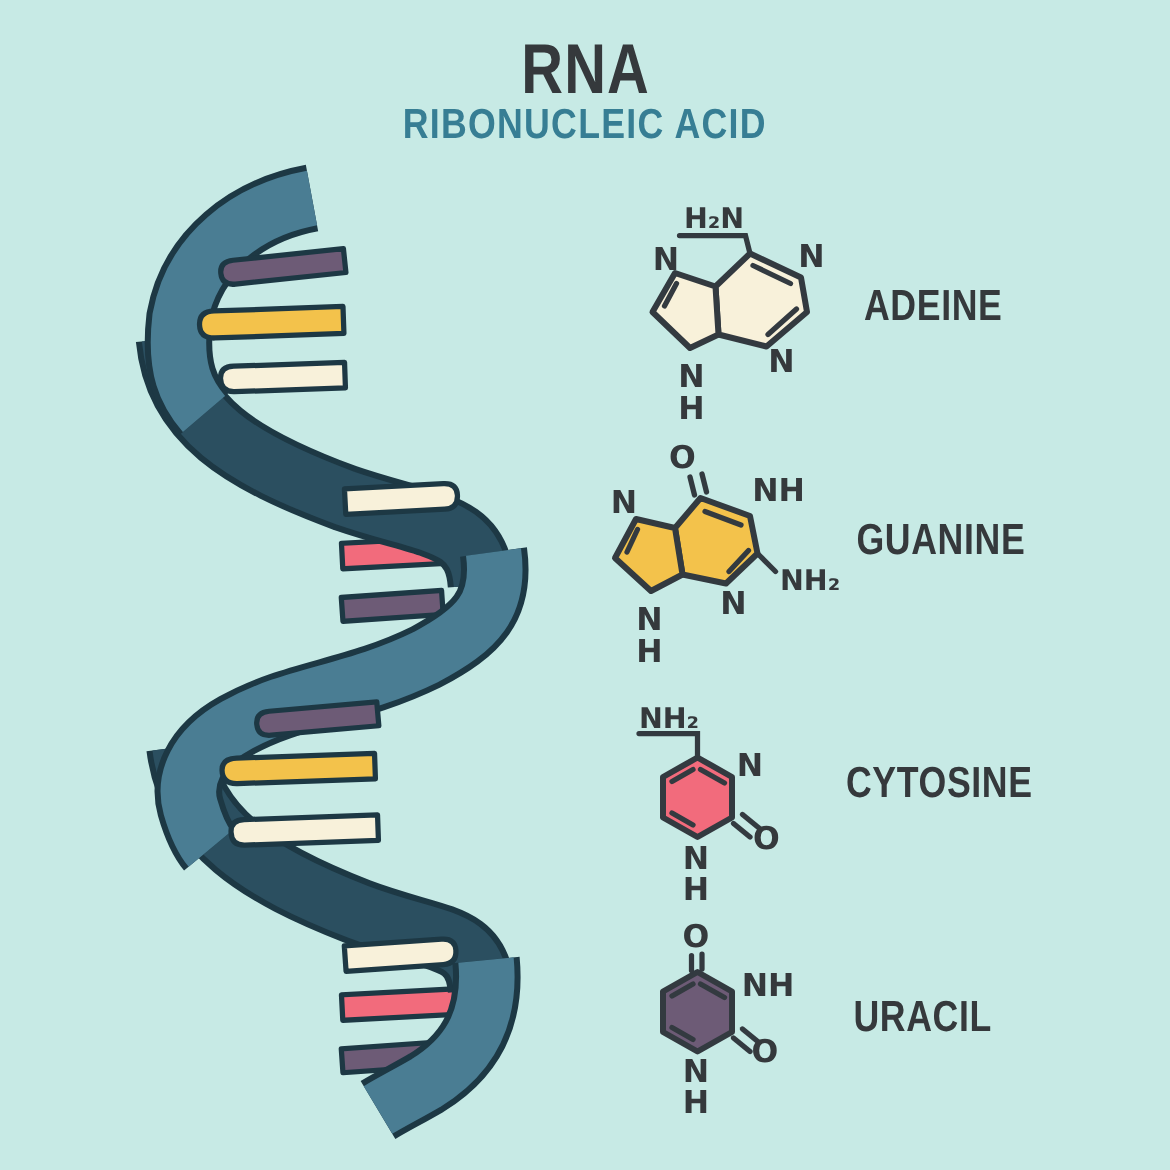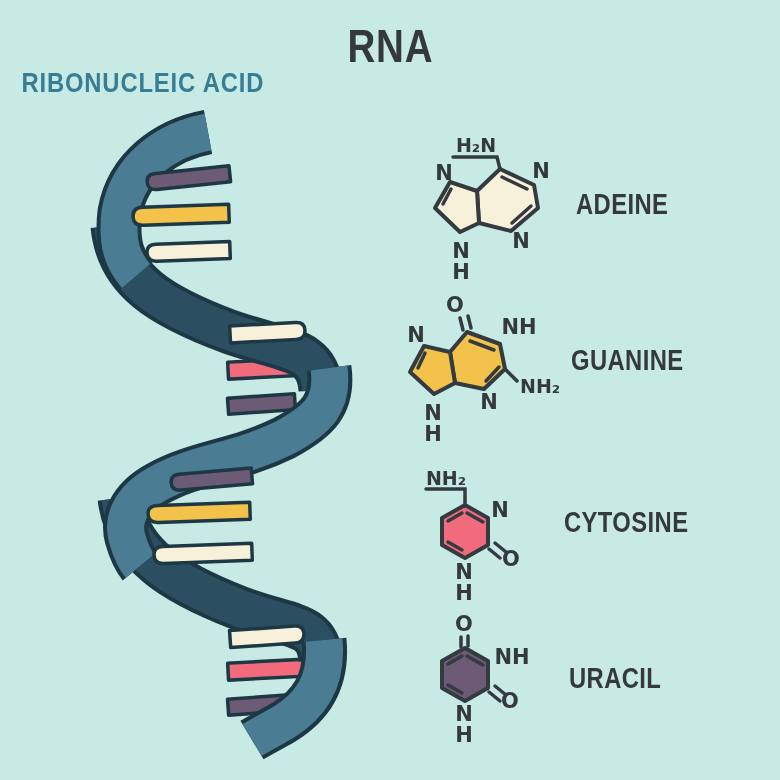--- a/index.html
+++ b/index.html
@@ -9,21 +9,21 @@
     font-family:"Liberation Sans",sans-serif;
     position:relative;
   }
   .stage{position:absolute;inset:0;width:780px;height:780px;}
   .title{
     position:absolute;top:18px;left:0;width:780px;text-align:center;
     font-size:47px;font-weight:800;color:#35393c;letter-spacing:1px;
   }
   .title .condense{display:inline-block;transform:scaleX(.82);transform-origin:center;}
   .subtitle{
-    position:absolute;top:67px;left:0;width:780px;
+    position:absolute;top:67px;left:0;width:780px;text-align:center;
     font-size:28px;font-weight:800;color:#377e94;letter-spacing:1px;
   }
   .subtitle .condense{display:inline-block;transform:scaleX(.85);transform-origin:center;}
   .base-name{
     position:absolute;font-size:29px;font-weight:800;color:#35393c;
     letter-spacing:.5px;transform:scaleX(.82);transform-origin:left center;
     white-space:nowrap;
   }
   #name-adenine {left:576px;top:188px;}
   #name-guanine {left:571px;top:344px;}

